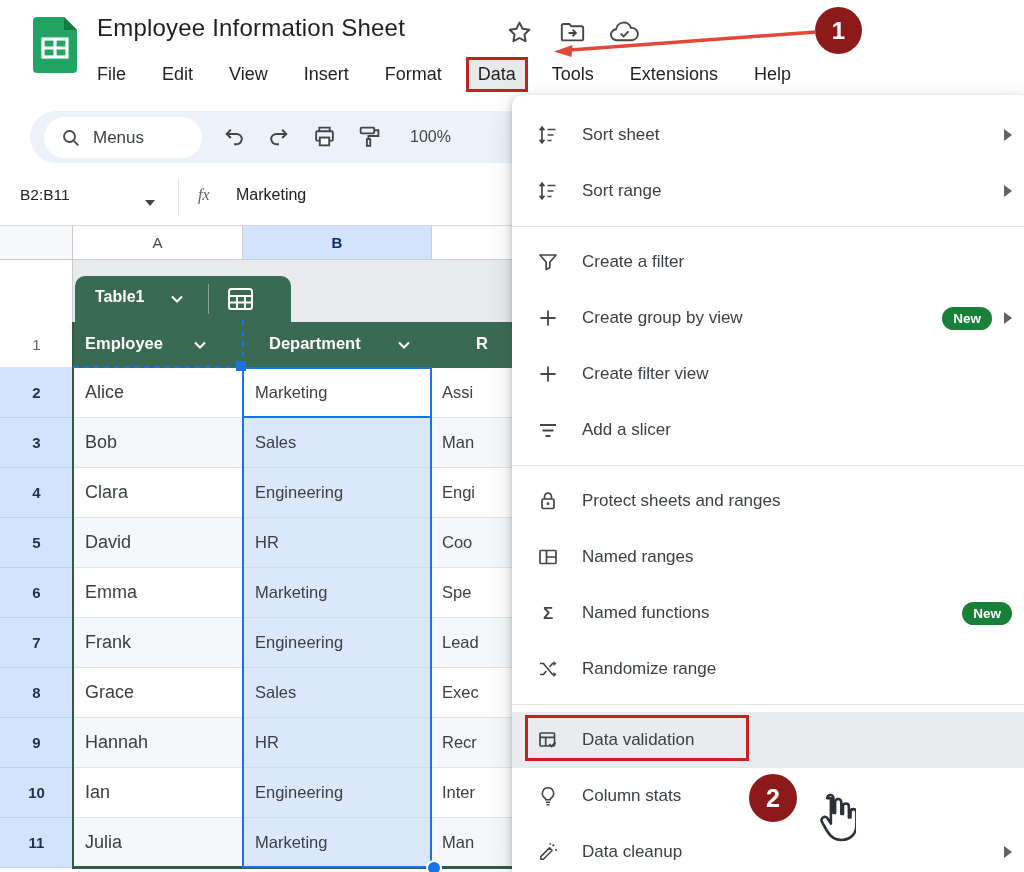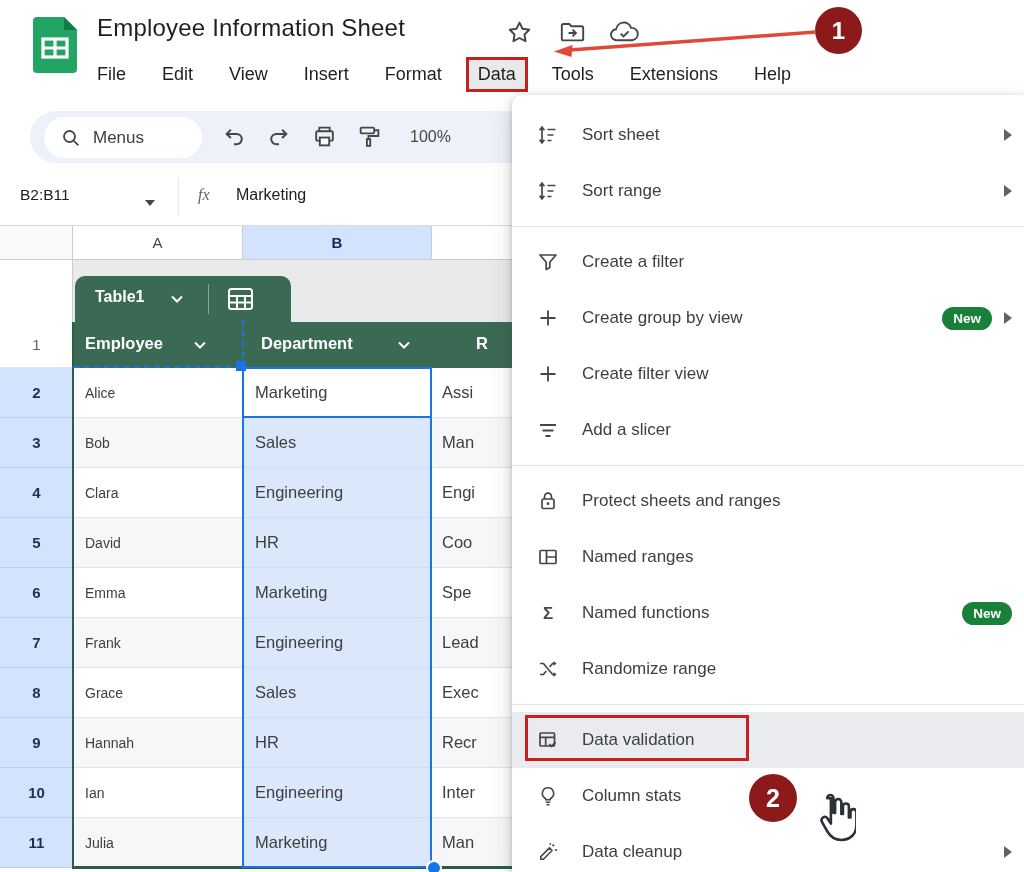--- a/index.html
+++ b/index.html
@@ -62,21 +62,21 @@
   .hdr-caret{top:18px;}
   #gutter-1{left:0;top:322px;width:73px;height:46px;background:#fff;display:flex;
       align-items:center;justify-content:center;font-size:15px;color:#5f6368;
       border-bottom:1px solid #e2e3e4;box-sizing:border-box;}
   
   #rows{left:0;top:368px;width:1007px;}
   .sheet-row{display:flex;height:50px;}
   .gut{width:73px;background:#d3e3fd;display:flex;align-items:center;justify-content:center;
       font-size:15px;font-weight:bold;color:#1f3050;border-bottom:1px solid #bdd0f0;box-sizing:border-box;}
   .ca{width:170px;background:#fff;display:flex;align-items:center;padding-left:12px;
-      font-size:14px;color:#3c4043;border-bottom:1px solid #e2e3e4;box-sizing:border-box;}
+      font-size:18px;color:#3c4043;border-bottom:1px solid #e2e3e4;box-sizing:border-box;}
   .cb{width:189px;background:#dbe8fc;display:flex;align-items:center;padding-left:12px;
       font-size:16.5px;color:#3c4043;border-bottom:1px solid #cdddf6;box-sizing:border-box;}
   .cc{flex:1;background:#fff;display:flex;align-items:center;padding-left:10px;
       font-size:16.5px;color:#3c4043;border-bottom:1px solid #e2e3e4;box-sizing:border-box;overflow:hidden;white-space:nowrap;}
   .sheet-row:nth-child(even) .ca,.sheet-row:nth-child(even) .cc{background:#f6f7f8;}
   .sheet-row:first-child .cb{background:#fff;}
   
   #tbl-left-border{left:71.5px;top:322px;width:2.5px;height:547px;background:#2e5b46;}
   #tbl-bottom-border{left:71.5px;top:866px;width:936px;height:3px;background:#2e5b46;}
   #sel-rect{left:241.5px;top:366.5px;width:190px;height:501px;border:2.5px solid #1a73e8;box-sizing:border-box;}
@@ -214,21 +214,21 @@
       <path d="M3 11h23M11 11v13M19 11v13M3 17.5h23" stroke="#fff" stroke-width="2"></path>
     </svg>
   </div>
 
   <div id="gutter-1" class="abs">1</div>
   <div id="header-row" class="abs">
     <span class="abs hlbl" style="left:12px">Employee</span>
     <svg class="abs hdr-caret" style="left:120px" width="14" height="10" viewBox="0 0 14 10">
         <path d="M2 2.5l5 5 5-5" fill="none" stroke="#fff" stroke-width="2"></path>
       </svg>
-    <span class="abs hlbl" style="left:188px">Department</span>
+    <span class="abs hlbl" style="left:196px">Department</span>
     <svg class="abs hdr-caret" style="left:324px" width="14" height="10" viewBox="0 0 14 10">
         <path d="M2 2.5l5 5 5-5" fill="none" stroke="#fff" stroke-width="2"></path>
       </svg>
     <span class="abs hlbl" style="left:403px">R</span>
   </div>
 
   <div id="rows" class="abs">
       <div class="sheet-row">
         <div class="gut">2</div>
         <div class="ca">Alice</div>

